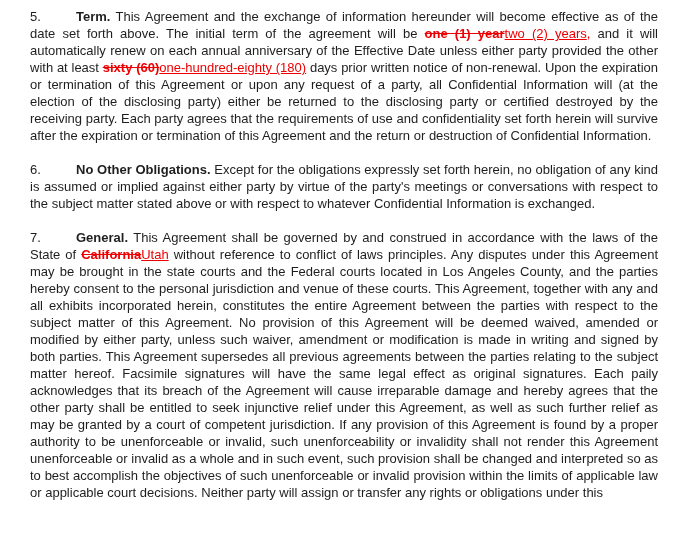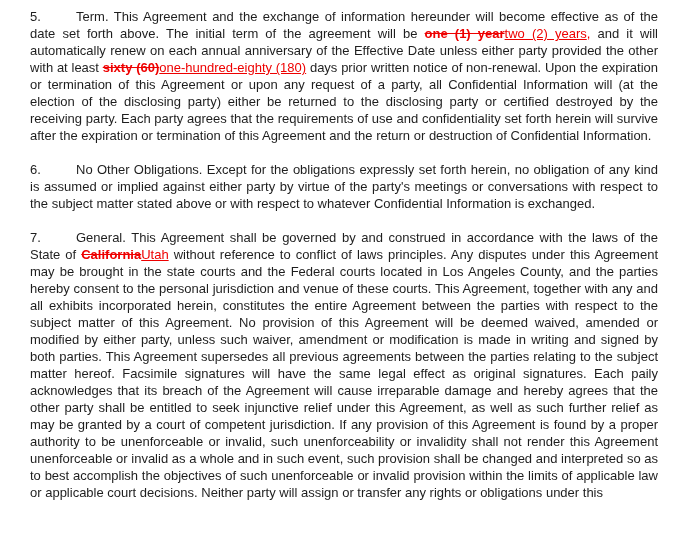--- a/index.html
+++ b/index.html
@@ -24,21 +24,21 @@
     text-align: justify;
   }
   .para {
     margin: 0 0 17px 0;
   }
   .pnum {
     display: inline-block;
     width: 46px;
   }
   .ptitle {
-    font-weight: normal;
+    font-weight: bold;
   }
   .run { }
   .del {
     color: var(--edit-red, #ee0000);
     text-decoration: line-through;
     font-weight: bold;
   }
   .ins {
     color: var(--edit-red, #ee0000);
     text-decoration: underline;

